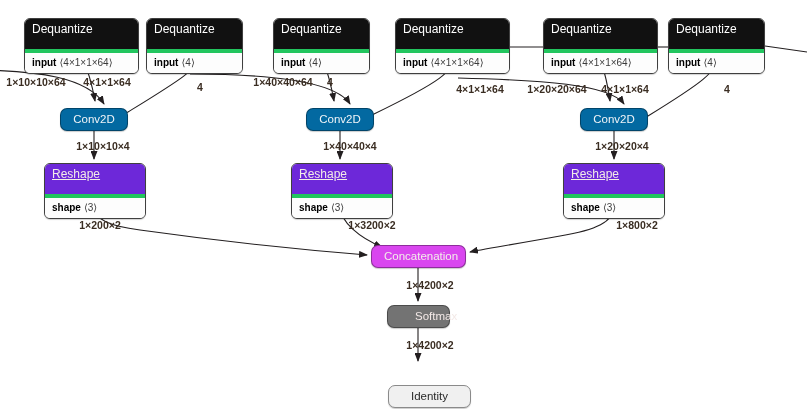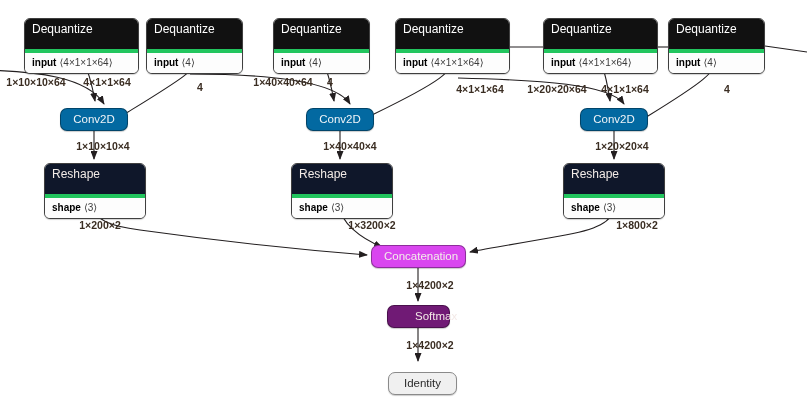--- a/index.html
+++ b/index.html
@@ -74,23 +74,24 @@
     color: #3b3b3b;
     margin-left: 3px;
   }
 
   .dequantize .card-header {
     background: #111111;
     color: #ffffff;
     font-weight: 400;
   }
   .reshape .card-header {
-    background: #0f172a;
+    background: #6d28d9;
     color: #f2ebe7;
     font-weight: 400;
+    text-decoration: underline;
   }
 
   
   .pill {
     border-radius: 7px;
     font-size: 11.5px;
     padding: 4px 12px 5px 12px;
     white-space: nowrap;
     text-align: center;
     box-shadow: 0 1px 1px rgba(0,0,0,0.2);
@@ -99,21 +100,21 @@
   }
   .pill.conv2d {
     background: #0369a1;
     color: #f0f4f8;
   }
   .pill.concat {
     background: #d946ef;
     color: #f4eeea;
   }
   .pill.softmax {
-    background: #701a75;
+    background: #737373;
     color: #f3e9e7;
     padding-left: 27px;
   }
   .pill.identity {
     background: #f0f0f0;
     color: #2a2a2a;
     border: 1px solid #8a8a8a;
   }
 </style>
 </head>
@@ -233,18 +234,18 @@
           <div class="card-header">Reshape</div>
           <div class="card-body"><span class="attr-name">shape</span><span class="attr-val">⟨3⟩</span></div>
         </div>
       </div>
       <div class="node" style="left: 371px; top: 245px; width: 95px;">
         <div class="pill concat">Concatenation</div>
       </div>
       <div class="node" style="left: 387px; top: 305px; width: 63px;">
         <div class="pill softmax">Softmax</div>
       </div>
-      <div class="node" style="left: 388px; top: 372px; width: 69px;">
+      <div class="node" style="left: 388px; top: 385px; width: 83px;">
         <div class="pill identity">Identity</div>
       </div>
     </div>
 
 </div>
 
 </body></html>

